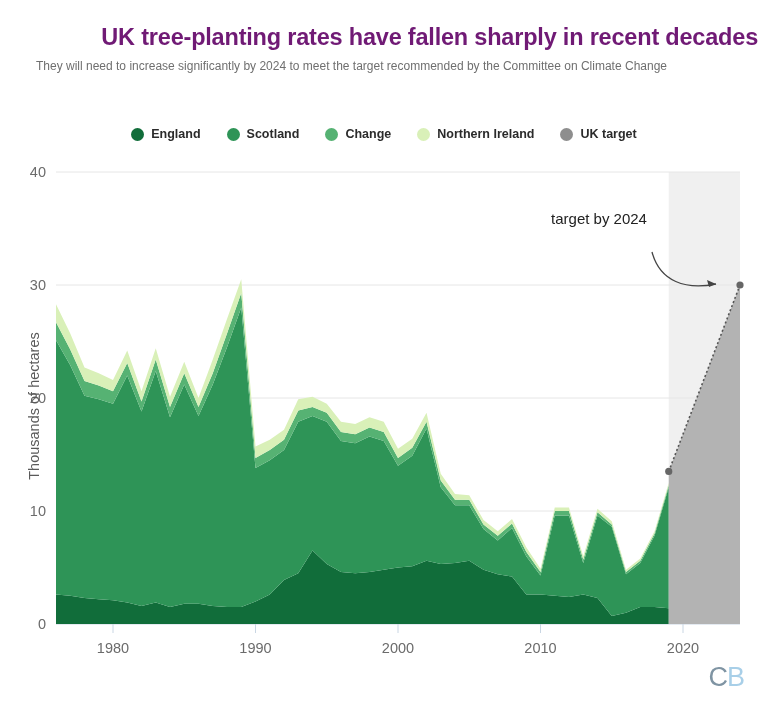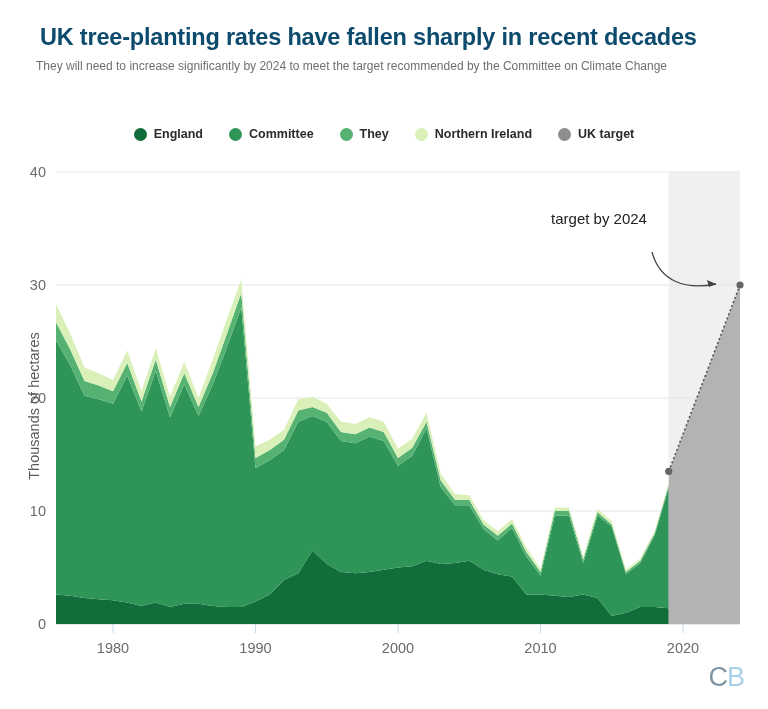--- a/index.html
+++ b/index.html
@@ -11,27 +11,28 @@
     overflow: hidden;
   }
   #root {
     position: relative;
     width: 768px;
     height: 709px;
     background: #ffffff;
   }
   .title {
     position: absolute;
-    left: 40px; top: 24px;
+    left: 48px; top: 24px;
     width: 710px;
     font-size: 23.5px;
     font-weight: 700;
-    color: #0c4a6e;
+    color: #701a75;
     letter-spacing: -0.2px;
     line-height: 1.15;
+    text-align: right;
   }
   .subtitle {
     position: absolute;
     left: 36px; top: 58px;
     width: 680px;
     font-size: 12px;
     font-weight: 400;
     color: #6f6f6f;
     line-height: 1.45;
   }
@@ -107,25 +108,25 @@
   <div class="title">UK tree-planting rates have fallen sharply in recent decades</div>
   <div class="subtitle">They will need to increase significantly by 2024 to meet the target recommended by the Committee on Climate Change</div>
 
   <div class="legend">
     <div class="legend-item">
       <span class="legend-swatch" id="sw0" style="background: rgb(17, 109, 58);"></span>
       <span class="legend-label">England</span>
     </div>
     <div class="legend-item">
       <span class="legend-swatch" id="sw1" style="background: rgb(46, 148, 87);"></span>
-      <span class="legend-label">Committee</span>
+      <span class="legend-label">Scotland</span>
     </div>
     <div class="legend-item">
       <span class="legend-swatch" id="sw2" style="background: rgb(86, 178, 115);"></span>
-      <span class="legend-label">They</span>
+      <span class="legend-label">Change</span>
     </div>
     <div class="legend-item">
       <span class="legend-swatch" id="sw3" style="background: rgb(217, 240, 184);"></span>
       <span class="legend-label">Northern Ireland</span>
     </div>
     <div class="legend-item">
       <span class="legend-swatch" id="sw4" style="background: rgb(142, 142, 142);"></span>
       <span class="legend-label">UK target</span>
     </div>
   </div>

